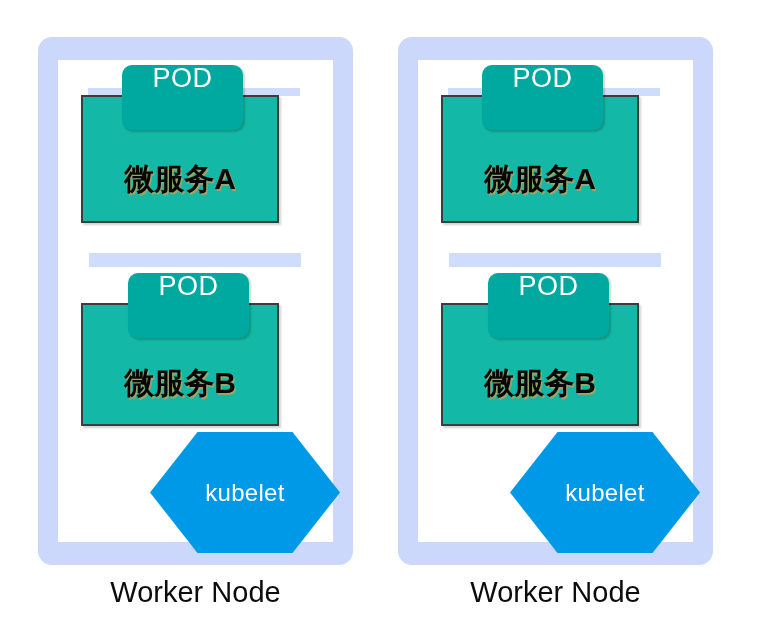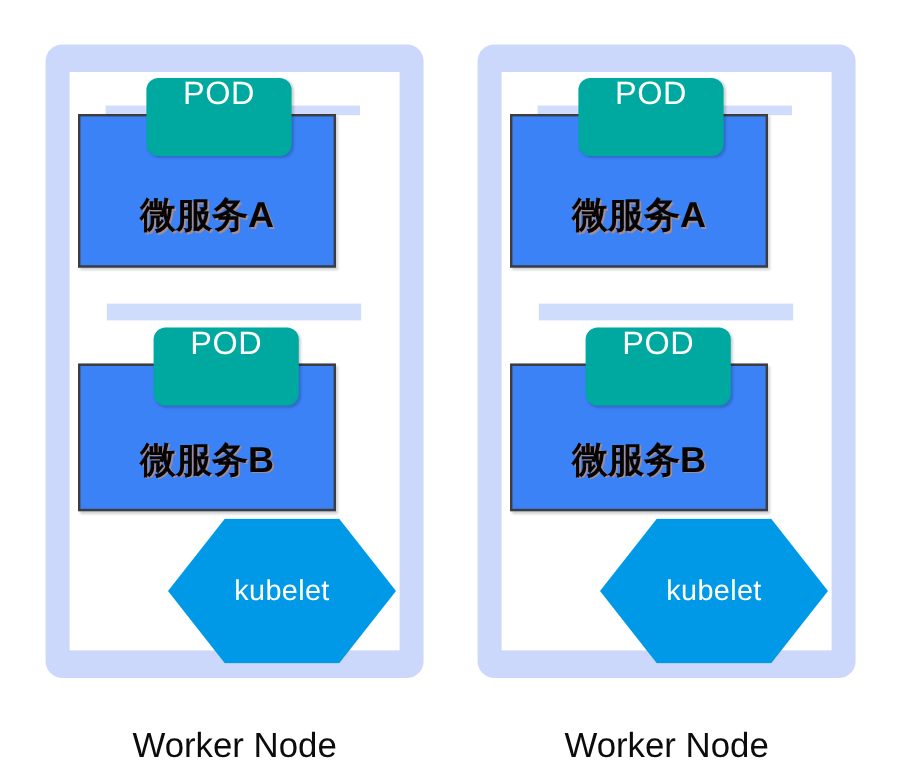--- a/index.html
+++ b/index.html
@@ -61,24 +61,24 @@
   .blue-bar.mid-bar {
     left: 31px;
     top: 193px;
     width: 212px;
     height: 14px;
   }
 
   
   .svc-box {
     position: absolute;
-    left: 7px;
-    width: 215px;
+    left: 23px;
+    width: 198px;
     height: 128px;
-    background: #3b82f6;
+    background: #14b8a6;
     border: 2px solid #3d3d3d;
     box-sizing: border-box;
     box-shadow: 2px 2px 2px rgba(0,0,0,0.18);
   }
   .svc-box.box-a { top: 35px; }
   .svc-box.box-b { top: 243px; height: 123px; }
 
   .svc-label {
     position: absolute;
     left: 0;
@@ -114,21 +114,21 @@
     font-size: 27px;
     color: #ffffff;
     font-weight: normal;
     letter-spacing: 0.5px;
     line-height: 1;
   }
 
   
   .hex-wrap {
     position: absolute;
-    left: 82px;
+    left: 92px;
     top: 372px;
     width: 190px;
     height: 121px;
     overflow: hidden;
   }
   .hexagon {
     position: absolute;
     left: 0;
     top: 0;
     width: 190px;
@@ -144,21 +144,21 @@
   .hex-text {
     font-size: 24px;
     color: #ffffff;
     font-weight: normal;
     letter-spacing: 0.3px;
   }
 
   
   .node-caption {
     position: absolute;
-    top: 606px;
+    top: 576px;
     width: 315px;
     text-align: center;
     font-size: 29px;
     color: #0c0c0c;
     font-weight: normal;
     letter-spacing: 0px;
     white-space: nowrap;
   }
   .node-caption.left  { left: 38px; }
   .node-caption.right { left: 398px; }

